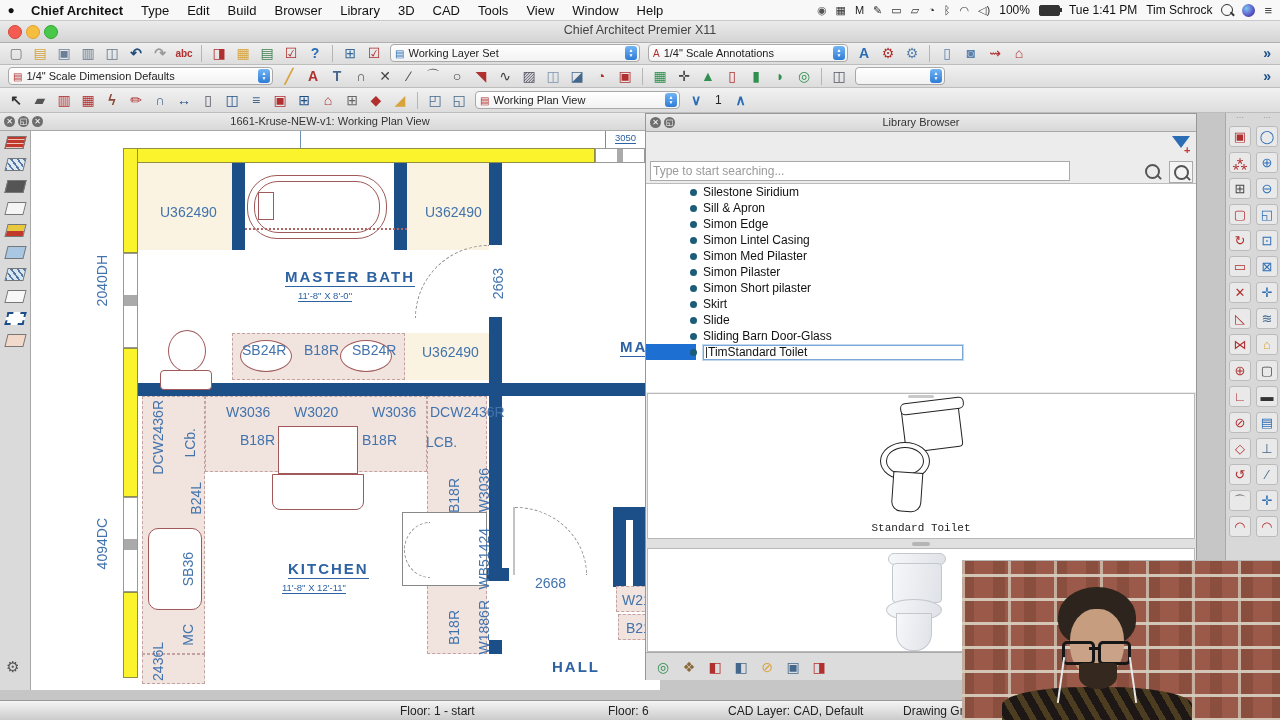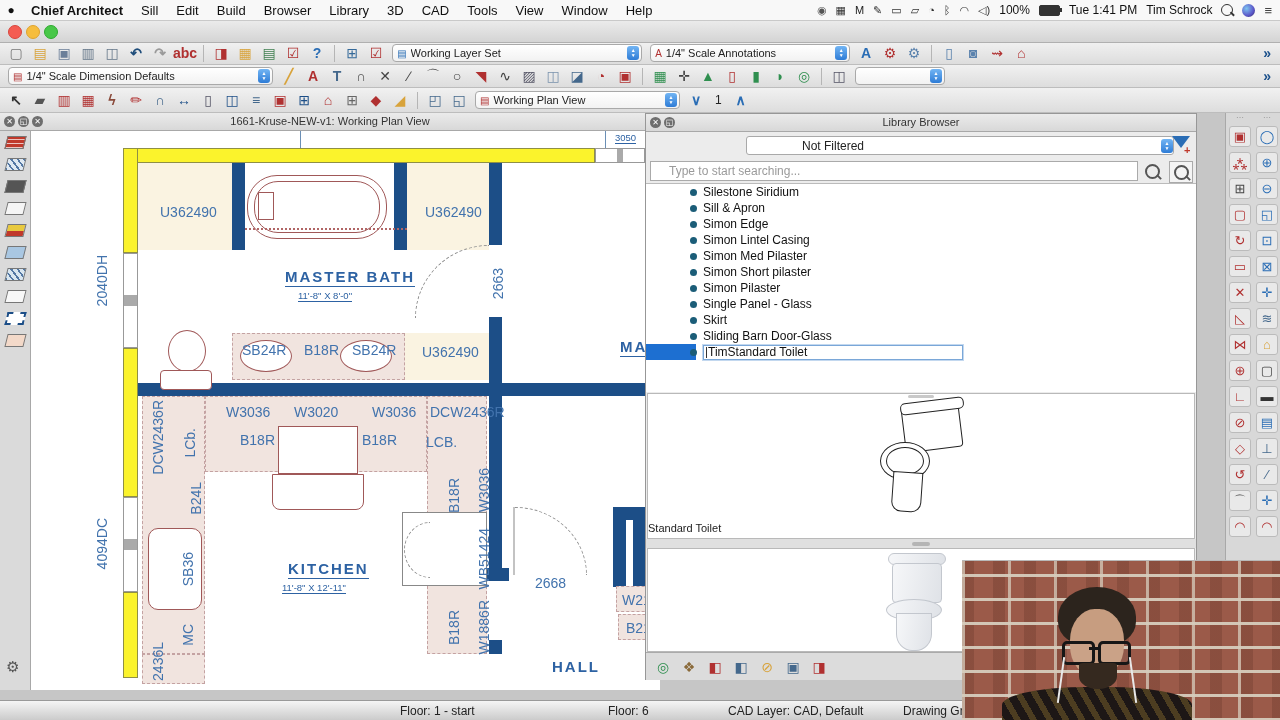--- a/index.html
+++ b/index.html
@@ -22,21 +22,21 @@
   
   #titlebar{position:absolute;left:0;top:20px;width:1280px;height:22px;
             background:linear-gradient(#ececec,#d4d4d4);border-bottom:1px solid #b0b0b0;z-index:19;}
   .tl{position:absolute;top:5px;width:12px;height:12px;border-radius:50%;}
   #title-text{position:absolute;left:0;right:0;top:3px;text-align:center;font-size:12.5px;color:#444;}
   
   .trow{position:absolute;left:0;width:1280px;display:flex;align-items:center;
         background:linear-gradient(#f1f1f1,#dddddd);border-bottom:1px solid #bdbdbd;padding:0 5px;gap:2px;box-sizing:border-box;z-index:18;}
   #tb1{top:42px;height:23px;} #tb2{top:65px;height:23px;} #tb3{top:88px;height:25px;}
   .tbi{min-width:22px;height:20px;display:inline-flex;align-items:center;justify-content:center;font-size:14px;border-radius:3px;}
-  .tbi.sm{font-size:14px;font-weight:bold;}
+  .tbi.sm{font-size:10px;font-weight:bold;}
   .tsep{width:1px;height:17px;background:#b5b5b5;margin:0 4px;}
   .combo{height:18px;background:linear-gradient(#ffffff,#f2f2f2);border:1px solid #a9a9a9;border-radius:4px;
          display:inline-flex;align-items:center;font-size:11px;color:#222;padding:0 2px 0 4px;margin:0 3px;box-sizing:border-box;}
   .cic{font-size:10px;margin-right:4px;}
   .cv{flex:1;white-space:nowrap;overflow:hidden;}
   .stepper{width:12px;height:14px;background:linear-gradient(#72b5f4,#2e7cd6);border-radius:3px;color:#fff;
            font-size:5px;line-height:5px;text-align:center;padding-top:2px;box-sizing:border-box;}
   .ovf{margin-left:auto;color:#1a4f8a;font-weight:bold;font-size:14px;padding-right:4px;}
   .pgnum{font-size:12px;color:#222;padding:0 6px;}
   
@@ -73,40 +73,40 @@
   #lib-title-text{position:absolute;left:0;right:0;top:2px;text-align:center;}
   #lib-filter-row{position:absolute;left:0;top:20px;width:100%;height:24px;font-size:12px;color:#222;}
   #lib-filter-label{position:absolute;left:8px;top:5px;margin-top:28px;}
   #lib-filter-combo{position:absolute;left:100px;top:2px;width:428px;height:19px;background:#fff;border:1px solid #a9a9a9;
                     border-radius:3px;font-size:12px;display:flex;align-items:center;box-sizing:border-box;}
   #lib-filter-combo .cv{padding-left:55px;}
   #funnel{position:absolute;right:6px;top:2px;width:0;height:0;border-left:9px solid transparent;border-right:9px solid transparent;
           border-top:12px solid #2a6db5;}
   #funnel:after{content:"+";position:absolute;left:3px;top:-4px;color:#c0392b;font-size:11px;font-weight:bold;}
   #lib-search-row{position:absolute;left:2px;top:47px;width:548px;height:22px;}
-  #lib-search-input{position:absolute;left:2px;top:0;width:488px;height:20px;border:1px solid #aaa;font-size:12px;color:#333;
-                    padding:0 18px;box-sizing:border-box;font-family:"Liberation Sans",sans-serif;}
+  #lib-search-input{position:absolute;left:2px;top:0;width:420px;height:20px;border:1px solid #aaa;font-size:12px;color:#333;
+                    padding:0 2px;box-sizing:border-box;font-family:"Liberation Sans",sans-serif;}
   #lib-search-input::placeholder{color:#9a9a9a;}
   .mini-mag{position:absolute;top:3px;width:11px;height:11px;border:2px solid #555;border-radius:50%;}
   .mini-mag:after{content:"";position:absolute;left:9px;top:10px;width:6px;height:2px;background:#555;transform:rotate(45deg);}
   #lib-search-mag{left:497px;}
   #lib-search-prev{position:absolute;left:521px;top:0;width:22px;height:20px;border:1px solid #aaa;background:#f4f4f4;}
   #lib-search-prev .mini-mag{left:4px;}
   #lib-list{position:absolute;left:0;top:69px;width:100%;height:208px;background:#fff;border-top:1px solid #bbb;overflow:hidden;}
   .li-row{position:relative;height:16px;display:flex;align-items:center;font-size:12px;color:#111;}
   .li-dot{width:7px;height:7px;border-radius:50%;background:#1b5d78;margin-left:44px;margin-right:6px;flex:0 0 auto;}
   .li-label{white-space:nowrap;}
   .li-selbar{position:absolute;left:0;top:0;width:50px;height:16px;background:#1d6fd1;}
   .li-row.sel .li-dot{position:relative;z-index:1;margin-left:44px;}
   .li-edit{position:relative;z-index:1;height:15px;width:260px;background:#fff;border:1px solid #7aa7d8;outline:1px solid #c3d8ef;
            display:flex;align-items:center;font-size:12px;padding-left:2px;box-sizing:border-box;}
   .caret{width:1px;height:11px;background:#333;margin-right:1px;}
   #lib-pane1{position:absolute;left:1px;top:279px;width:548px;height:146px;background:#fff;border:1px solid #b9b9b9;box-sizing:border-box;}
   #pane1-handle{position:absolute;left:50%;top:1px;width:26px;height:3px;border-radius:2px;background:#c9c9c9;transform:translateX(-50%);}
-  #lib-caption{position:absolute;left:0;right:0;bottom:4px;font-size:11px;color:#222;}
+  #lib-caption{position:absolute;left:0;right:0;bottom:4px;text-align:center;font-size:11px;color:#222;font-family:Liberation Mono, monospace;}
   #lib-splitter{position:absolute;left:0;top:425px;width:100%;height:9px;background:#e0e0e0;}
   #splitter-handle{position:absolute;left:50%;top:3px;width:18px;height:4px;border-radius:2px;background:#b5b5b5;transform:translateX(-50%);}
   #lib-pane2{position:absolute;left:1px;top:434px;width:548px;height:104px;background:#fff;border:1px solid #b9b9b9;box-sizing:border-box;}
   #lib-toolbar{position:absolute;left:0;top:538px;width:100%;height:28px;background:#dcdcdc;border-top:1px solid #aaa;
                display:flex;align-items:center;padding-left:6px;gap:4px;box-sizing:border-box;}
   
   .t2d{position:absolute;border:1.6px solid #222;background:#fff;box-sizing:border-box;}
   
   .t3d{position:absolute;background:linear-gradient(100deg,#f6f7f9,#dfe2e7);border:1px solid #c3c7ce;box-sizing:border-box;}
   
@@ -132,21 +132,21 @@
 </style>
 </head>
 <body>
 
 <div id="stage">
 
   <div id="menubar">
     <span id="apple">●</span>
     <div id="menu-items">
         <span class="mi b">Chief Architect</span>
-        <span class="mi">Sill</span>
+        <span class="mi">Type</span>
         <span class="mi">Edit</span>
         <span class="mi">Build</span>
         <span class="mi">Browser</span>
         <span class="mi">Library</span>
         <span class="mi">3D</span>
         <span class="mi">CAD</span>
         <span class="mi">Tools</span>
         <span class="mi">View</span>
         <span class="mi">Window</span>
         <span class="mi">Help</span>
@@ -171,20 +171,21 @@
       <span id="mag-icon"></span>
       <span id="siri-icon"></span>
       <span style="font-size:13px;color:#444;">≡</span>
     </div>
   </div>
 
   <div id="titlebar">
     <span class="tl" style="left:8px;background:#f45c52;border:1px solid #d8463d;"></span>
     <span class="tl" style="left:26px;background:#f6bd3e;border:1px solid #dfa32f;"></span>
     <span class="tl" style="left:44px;background:#48c748;border:1px solid #2faa30;"></span>
+    <div id="title-text">Chief Architect Premier X11</div>
   </div>
 
   <div id="tb1" class="trow">
       <span class="tbi" style="color: rgb(119, 119, 119);">▢</span>
       <span class="tbi" style="color: rgb(216, 163, 59);">▤</span>
       <span class="tbi" style="color: rgb(107, 127, 153);">▣</span>
       <span class="tbi" style="color: rgb(102, 120, 138);">▥</span>
       <span class="tbi" style="color: rgb(102, 120, 138);">◫</span>
       <span class="tbi" style="color: rgb(31, 77, 122); font-weight: bold;">↶</span>
       <span class="tbi" style="color: rgb(154, 154, 154); font-weight: bold;">↷</span>
@@ -413,24 +414,20 @@
   </div>
 
   <div id="library">
     <div id="lib-titlebar">
       <span class="wbtn" style="left:4px;">✕</span>
       <span class="wbtn" style="left:18px;">◱</span>
       <div id="lib-title-text">Library Browser</div>
     </div>
     <div id="lib-filter-row">
       <span id="lib-filter-label">Active Filter:</span>
-      <div id="lib-filter-combo">
-        <span class="cv">Not Filtered</span>
-        <span class="stepper">▲<br>▼</span>
-      </div>
       <span id="funnel"></span>
     </div>
     <div id="lib-search-row">
       <input id="lib-search-input" type="text" placeholder="Type to start searching..." style="">
       <span class="mini-mag" id="lib-search-mag"></span>
       <span id="lib-search-prev">
           <span class="mini-mag" style="top:3px;"></span>
         </span>
     </div>
     <div id="lib-list">
@@ -449,33 +446,33 @@
         <div class="li-row">
           <span class="li-dot"></span>
           <span class="li-label">Simon Lintel Casing</span>
         </div>
         <div class="li-row">
           <span class="li-dot"></span>
           <span class="li-label">Simon Med Pilaster</span>
         </div>
         <div class="li-row">
           <span class="li-dot"></span>
+          <span class="li-label">Simon Pilaster</span>
+        </div>
+        <div class="li-row">
+          <span class="li-dot"></span>
           <span class="li-label">Simon Short pilaster</span>
         </div>
         <div class="li-row">
           <span class="li-dot"></span>
-          <span class="li-label">Simon Pilaster</span>
-        </div>
-        <div class="li-row">
-          <span class="li-dot"></span>
-          <span class="li-label">Single Panel - Glass</span>
-        </div>
-        <div class="li-row">
-          <span class="li-dot"></span>
           <span class="li-label">Skirt</span>
+        </div>
+        <div class="li-row">
+          <span class="li-dot"></span>
+          <span class="li-label">Slide</span>
         </div>
         <div class="li-row">
           <span class="li-dot"></span>
           <span class="li-label">Sliding Barn Door-Glass</span>
         </div>
         <div class="li-row sel">
           <span class="li-selbar"></span>
           <span class="li-dot"></span>
           <span class="li-edit">
             <span class="caret"></span>

